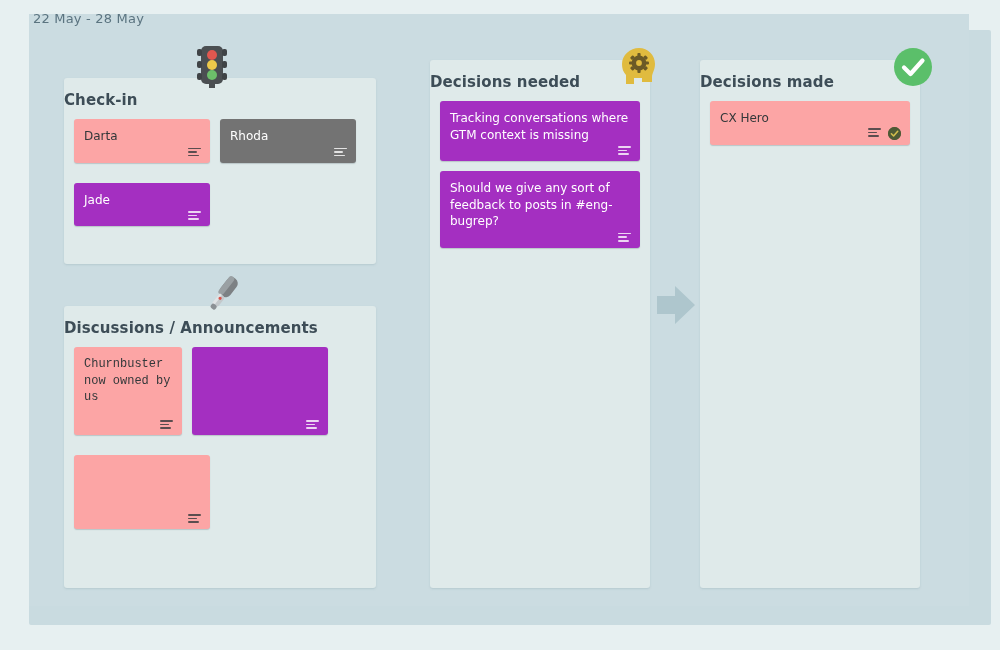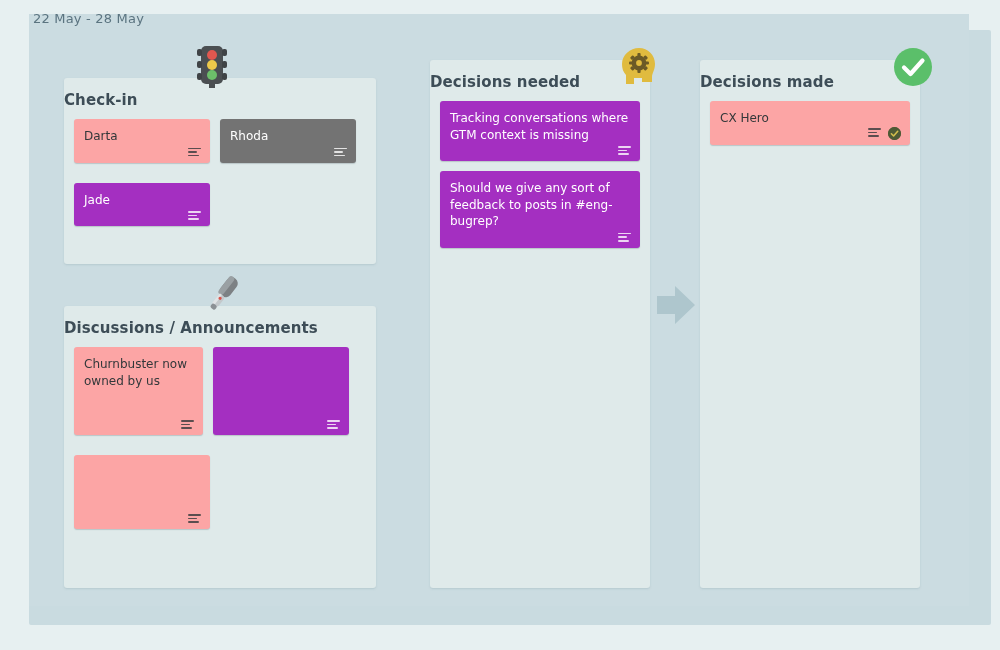--- a/index.html
+++ b/index.html
@@ -233,21 +233,21 @@
         <circle cx="21" cy="27" r="1.6" fill="#d9544c"></circle>
         <rect x="18" y="35" width="6" height="5" rx="2" fill="#8b9195"></rect>
       </g>
     </svg>
   </div>
 
   <div class="column" id="col-discussions" style="left:64px; top:306px; width:312px; height:282px;">
     <div class="column-title">Discussions / Announcements</div>
     <div class="cards">
       <div class="card-row">
-        <div class="card yellow" style="width:129px; min-height:88px;">
+        <div class="card yellow" style="width:108px; min-height:88px;font-family:Liberation Mono, monospace;">
           <div class="card-text">Churnbuster now owned by us</div>
           <div class="card-badges">
             <span class="icon-desc">
                 <i></i>
                 <i></i>
                 <i></i>
               </span>
           </div>
         </div>
         <div class="card purple" style="width:136px; min-height:88px; padding-bottom:10px;">

